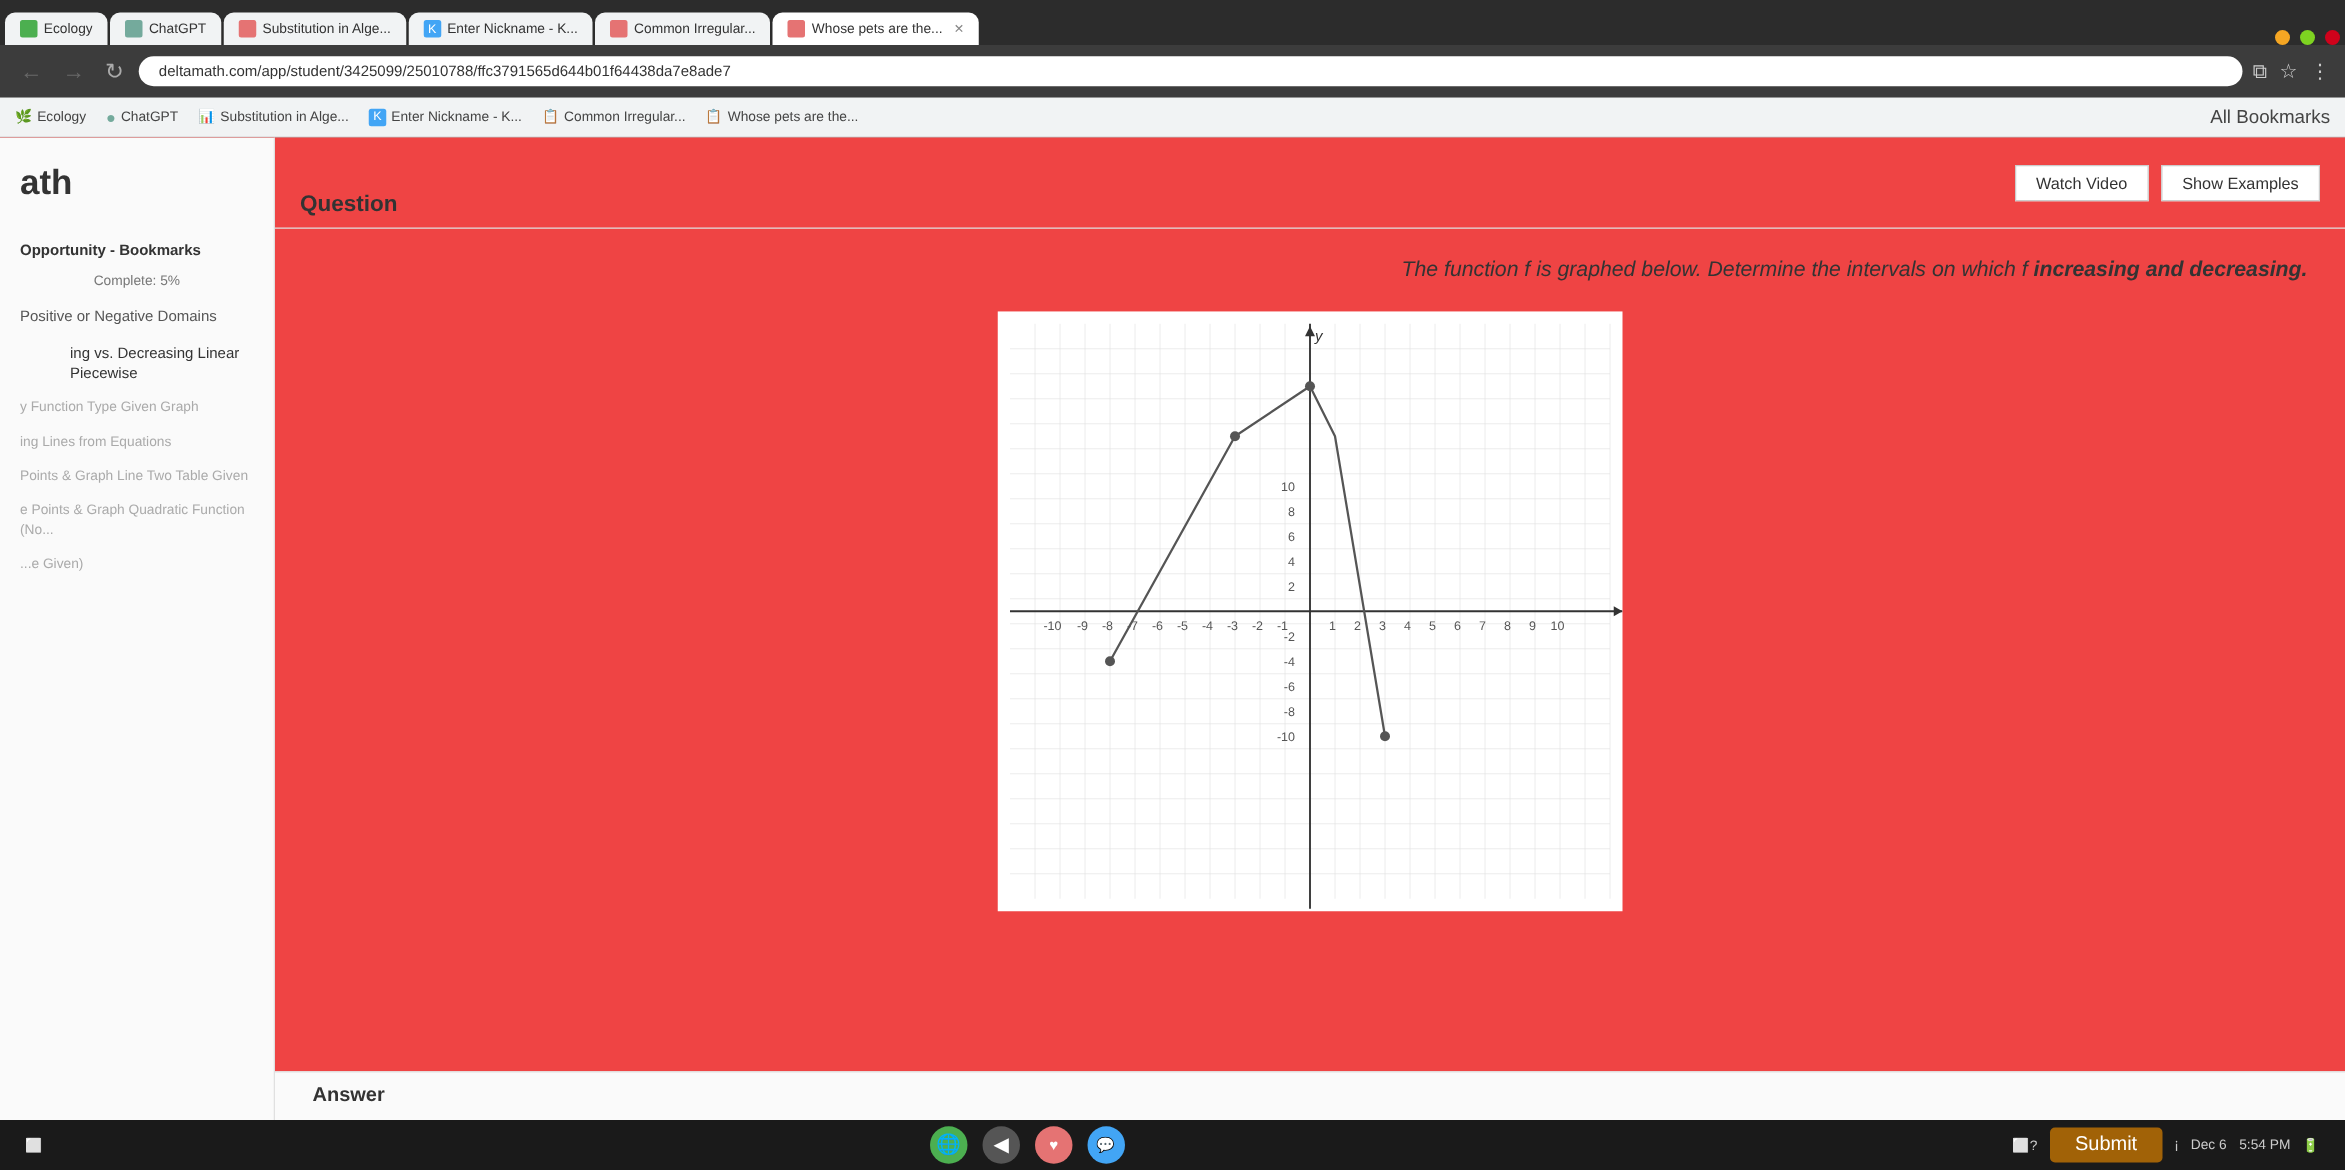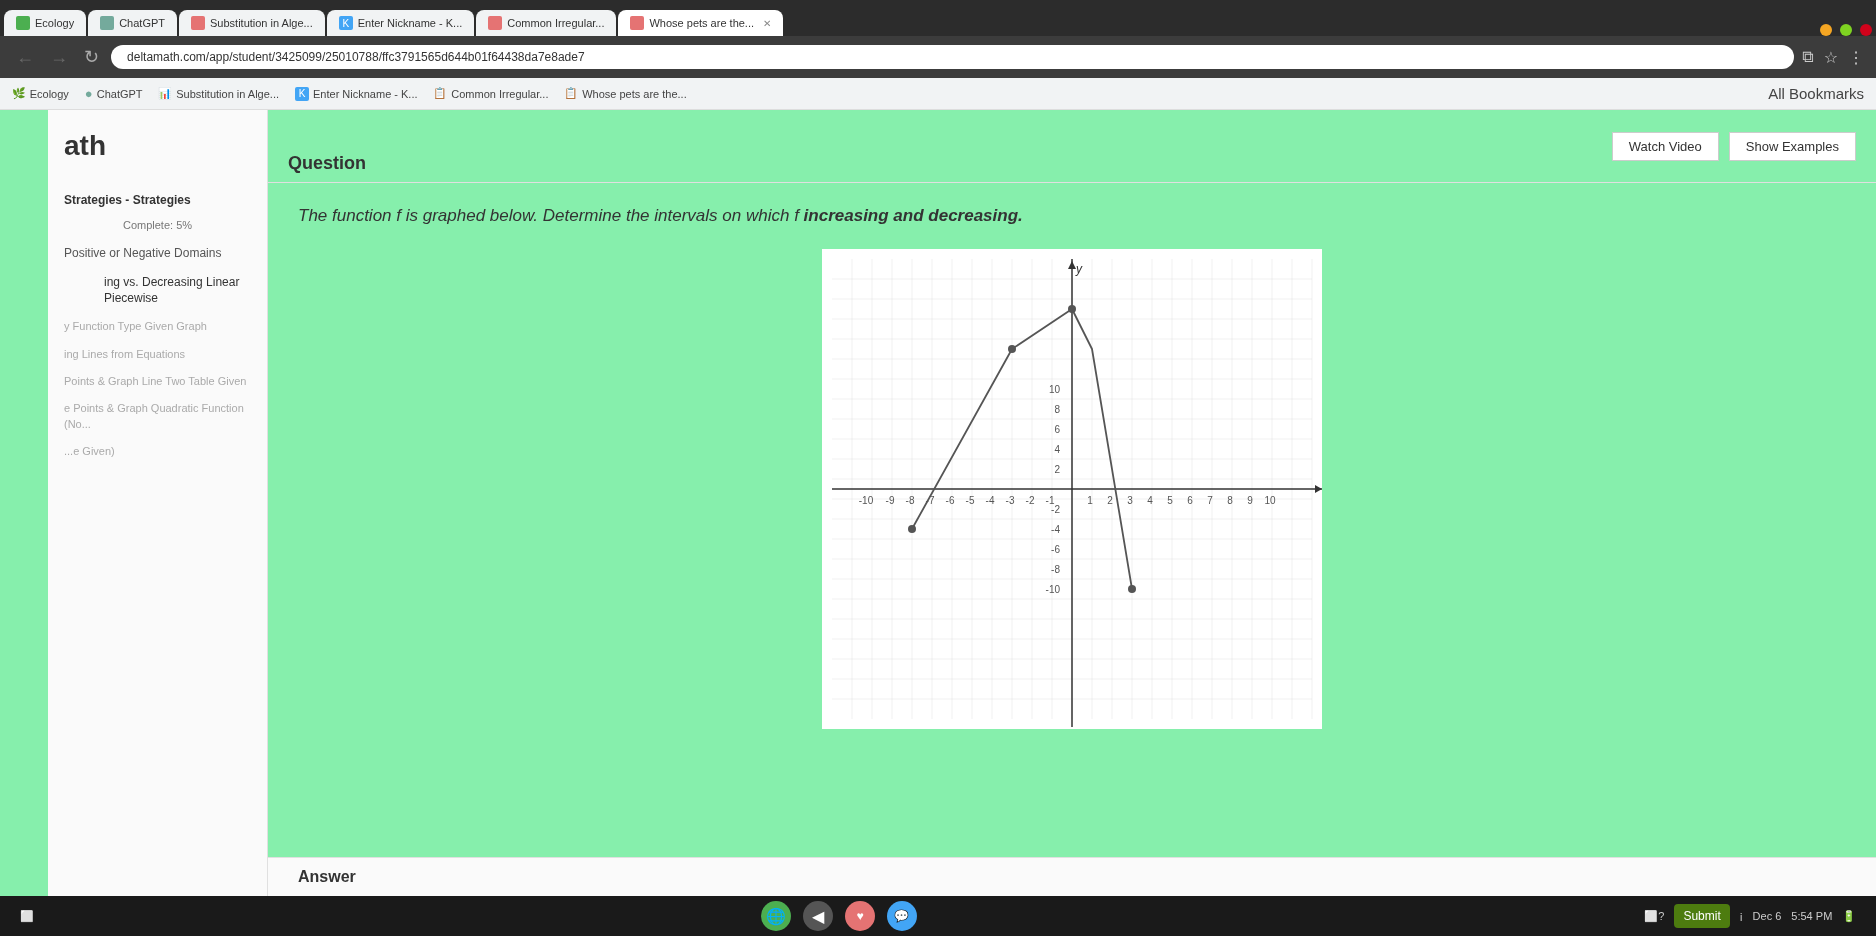--- a/index.html
+++ b/index.html
@@ -15,56 +15,56 @@
     .tab-close { margin-left: 4px; color: #888; font-size: 10px; }
     .browser-address-bar { background: #3c3c3c; height: 42px; display: flex; align-items: center; padding: 0 12px; gap: 8px; }
     .address-input { background: #fff; border-radius: 20px; padding: 5px 16px; font-size: 12px; color: #333; flex: 1; display: flex; align-items: flex-start; }
     .browser-icons { display: flex; gap: 10px; align-items: center; }
     .browser-icon { color: #ccc; font-size: 16px; cursor: pointer; }
     .bookmarks-bar { background: #f1f3f4; height: 32px; display: flex; align-items: center; padding: 0 12px; gap: 16px; border-bottom: 1px solid #ddd; }
     .bookmark-item { font-size: 11px; color: #444; display: flex; align-items: center; gap: 4px; cursor: pointer; white-space: nowrap; }
     .all-bookmarks { margin-left: auto; font-size: 15px; color: #444; }
 
     
-    .page-content { background: #86efac; flex: 1; display: flex; overflow: hidden; padding-left: 48px; }
+    .page-content { background: #ef4444; flex: 1; display: flex; overflow: hidden; }
 
     
     .sidebar { width: 220px; background: #fafafa; border-right: 1px solid #e0e0e0; padding: 12px 0; overflow: hidden; flex-shrink: 0; }
     .sidebar-logo { font-size: 28px; font-weight: bold; color: #333; padding: 8px 16px 16px; }
     .sidebar-section { padding: 4px 0; }
     .sidebar-item { padding: 6px 16px; font-size: 12px; color: #555; cursor: pointer; line-height: 1.4; }
     .sidebar-item.highlight { color: #333; font-weight: 500; margin-left: 40px; }
     .sidebar-item.faded { color: #aaa; font-size: 11px; }
     .sidebar-item.section-header { font-size: 12px; color: #333; font-weight: 600; padding-top: 10px; }
     .sidebar-progress { padding: 4px 16px 8px; font-size: 11px; color: #777; text-align: center; }
 
     
     .main-area { flex: 1; display: flex; flex-direction: column; overflow: hidden; }
     .question-header { padding: 8px 20px; display: flex; align-items: center; justify-content: space-between; border-bottom: 1px solid #e0e0e0; }
     .question-title { font-size: 18px; font-weight: bold; color: #333; margin-top: 35px; }
     .header-buttons { display: flex; gap: 10px; }
     .header-btn { border: 1px solid #ccc; background: #fff; padding: 6px 16px; font-size: 13px; border-radius: 0; cursor: pointer; color: #333; display: flex; align-items: center; gap: 6px; }
     .question-body { padding: 20px 30px; flex: 1; overflow: auto; }
-    .question-text { font-size: 17px; color: #333; margin-bottom: 20px; font-style: italic; line-height: 1.5; }
+    .question-text { font-size: 17px; color: #333; margin-bottom: 20px; font-style: italic; line-height: 1.5; text-align: right; }
     .question-text em { font-style: italic; font-weight: normal; }
     .question-text strong { font-weight: bold; font-style: italic; }
 
     
     .graph-container { display: flex; justify-content: center; align-items: center; margin: 10px 0; }
     .graph-svg { display: block; }
 
     
     .answer-section { border-top: 1px solid #e0e0e0; padding: 10px 30px; background: #fafafa; margin-top: 28px; }
     .answer-label { font-size: 16px; font-weight: bold; color: #333; }
 
     
     .taskbar { background: #1a1a1a; height: 40px; display: flex; align-items: center; justify-content: center; gap: 12px; padding: 0 20px; flex-shrink: 0; }
     .taskbar-icon { width: 30px; height: 30px; border-radius: 50%; display: flex; align-items: center; justify-content: center; font-size: 16px; }
     .taskbar-right { margin-left: auto; display: flex; align-items: center; gap: 10px; color: #ccc; font-size: 11px; }
-    .submit-btn { background: #4d7c0f; color: #fff; border: none; padding: 5px 9px; border-radius: 4px; font-size: 12px; cursor: pointer; }
+    .submit-btn { background: #a16207; color: #fff; border: none; padding: 5px 20px; border-radius: 4px; font-size: 16px; cursor: pointer; }
     .taskbar-left { margin-right: auto; font-size: 11px; color: #aaa; }
 
     .title-bar-controls { display: flex; gap: 8px; margin-left: auto; }
     .title-btn { width: 12px; height: 12px; border-radius: 50%; }
     .title-btn.min { background: #f5a623; }
     .title-btn.max { background: #7ed321; }
     .title-btn.close { background: #d0021b; }
 
     .nav-btn { color: #aaa; font-size: 18px; cursor: pointer; padding: 0 4px; }
     .nav-btn.disabled { opacity: 0.4; }
@@ -149,21 +149,21 @@
     <div class="all-bookmarks">
       <span>All Bookmarks</span>
     </div>
   </div>
 
   <div class="page-content">
 
     <div class="sidebar">
       <div class="sidebar-logo">ath</div>
       <div class="sidebar-section">
-        <div class="sidebar-item section-header">Strategies - Strategies</div>
+        <div class="sidebar-item section-header">Opportunity - Bookmarks</div>
         <div class="sidebar-progress">Complete: 5%</div>
         <div class="sidebar-item">Positive or Negative Domains</div>
         <div class="sidebar-item highlight">ing vs. Decreasing Linear Piecewise</div>
         <div class="sidebar-item faded">y Function Type Given Graph</div>
         <div class="sidebar-item faded">ing Lines from Equations</div>
         <div class="sidebar-item faded">Points &amp; Graph Line Two Table Given</div>
         <div class="sidebar-item faded">e Points &amp; Graph Quadratic Function (No...</div>
         <div class="sidebar-item faded">...e Given)</div>
       </div>
     </div>

